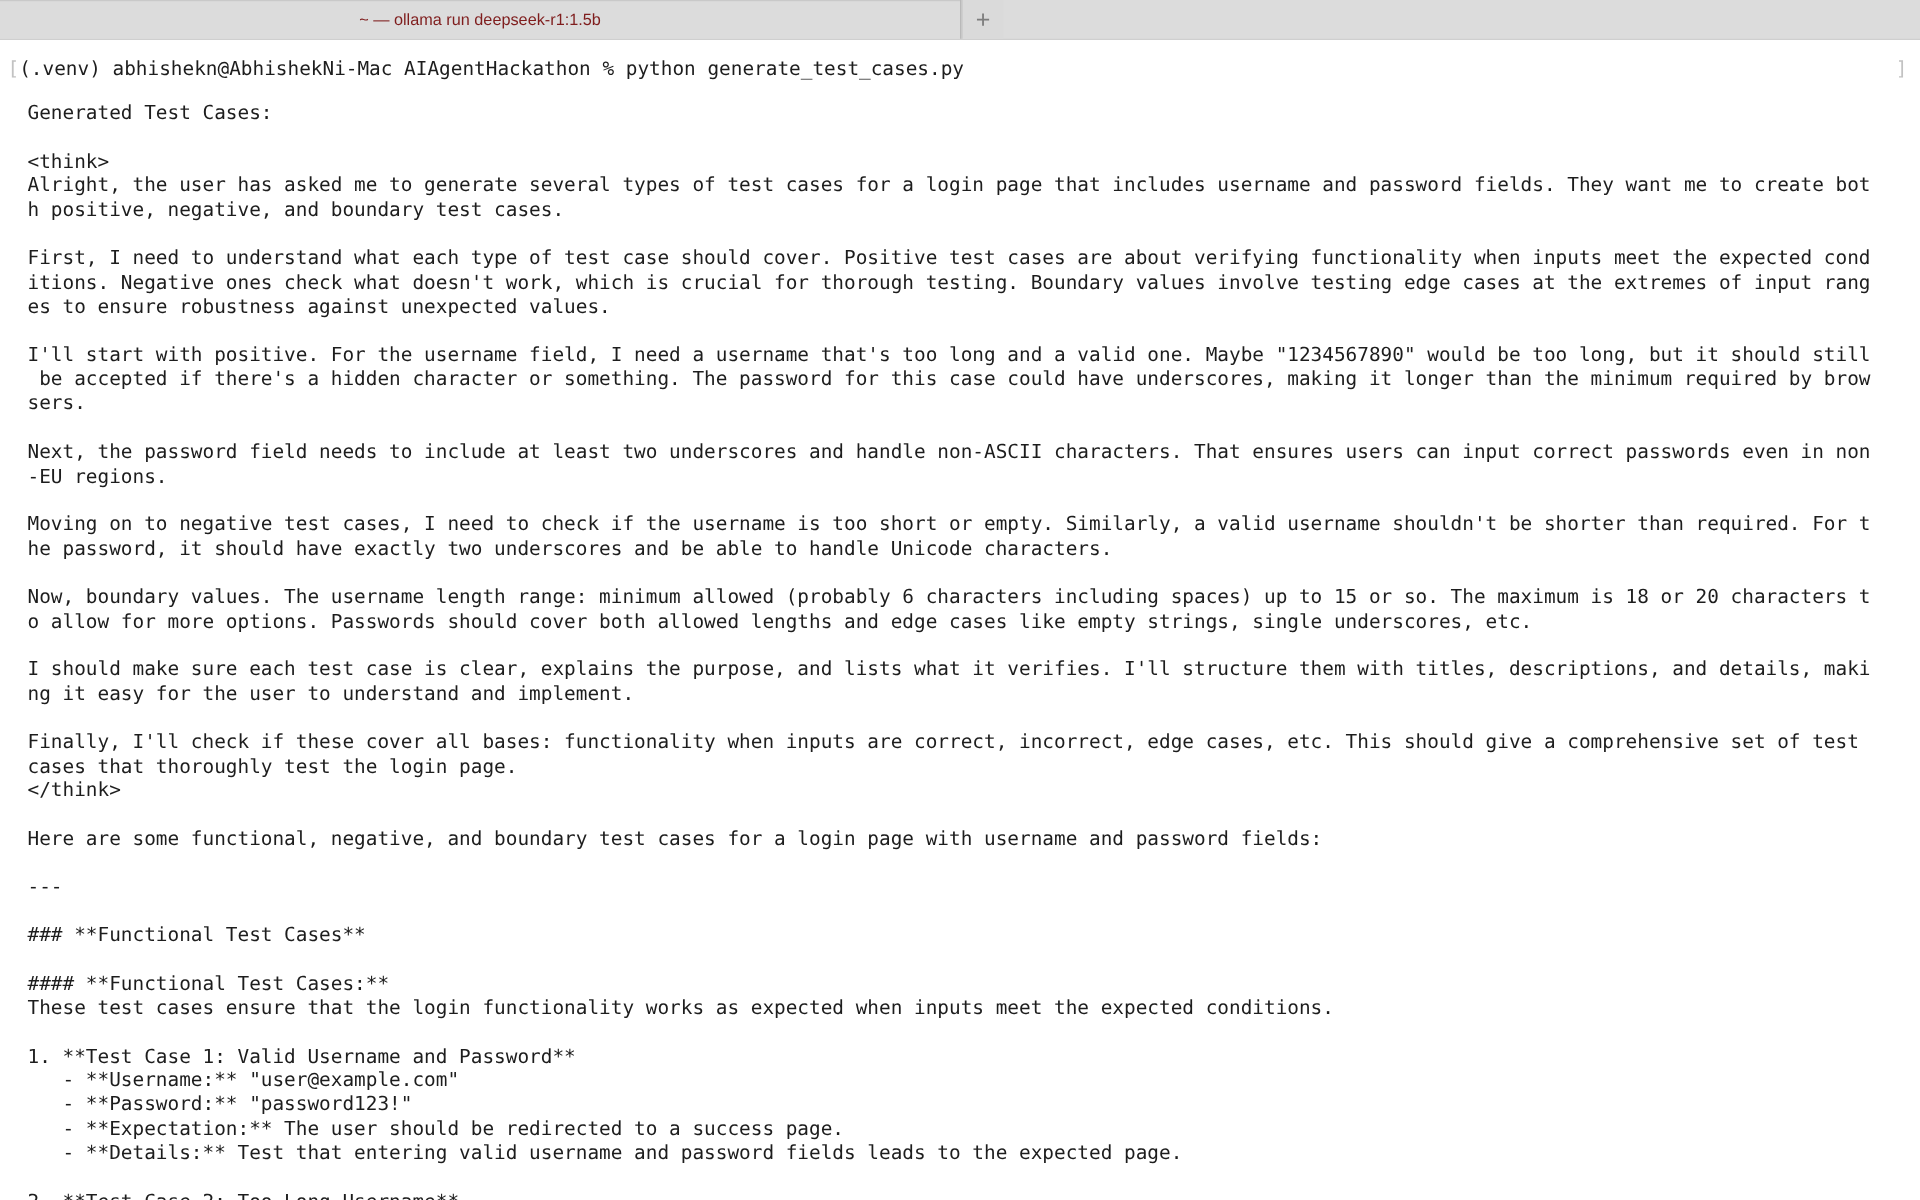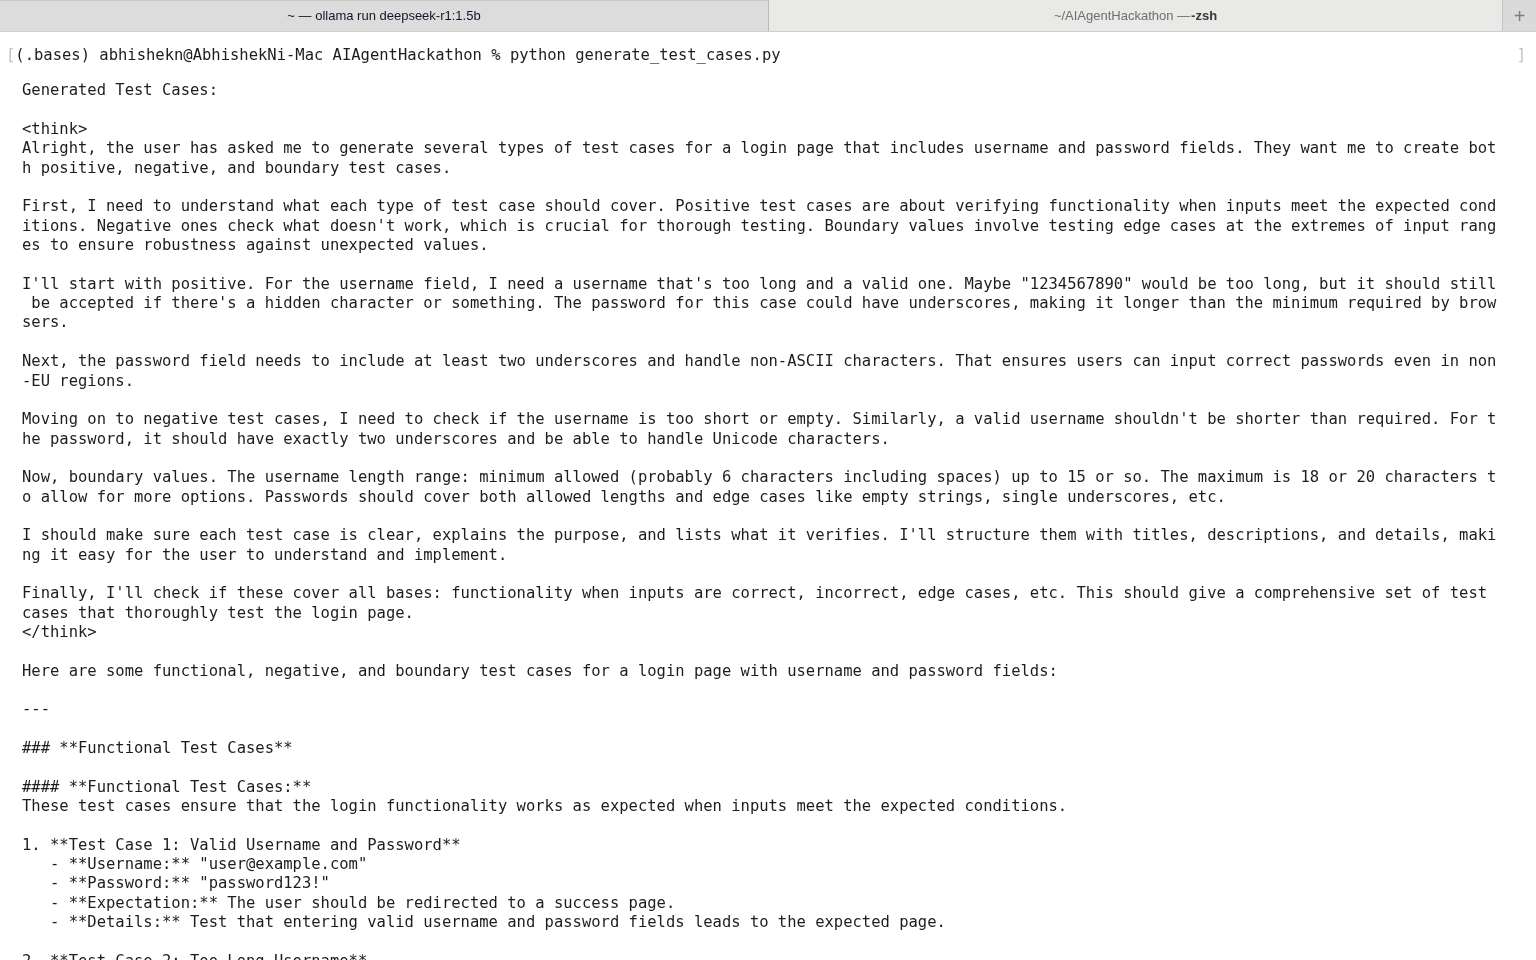--- a/index.html
+++ b/index.html
@@ -17,21 +17,21 @@
     height: 31px;
     border-bottom: 1px solid #cfcfcf;
     background: #dcdcdc;
     user-select: none;
   }
   .tab {
     display: flex;
     align-items: center;
     justify-content: center;
     font-size: 13px;
-    color: #0f172a;
+    color: #7f1d1d;
     white-space: nowrap;
     overflow: hidden;
   }
   .tab-inactive {
     width: 768px;
     background: #dcdcdc;
     border-right: 1px solid #b9b9b9;
     box-shadow: inset 0 1px 0 #c9c9c9;
   }
   .tab-active {
@@ -88,31 +88,27 @@
     white-space: pre;
   }
 </style>
 </head>
 <body>
 
 <div class="tab-bar">
   <div class="tab tab-inactive">
     <span>~ — ollama run deepseek-r1:1.5b</span>
   </div>
-  <div class="tab tab-active">
-    <span>~/AIAgentHackathon — </span>
-      <span class="tab-shell">-zsh</span>
-  </div>
   <div class="new-tab-btn">
     <span>+</span>
   </div>
 </div>
 
 <div class="terminal">
-  <div class="first-row"><span class="faint">[</span><span>(.bases) abhishekn@AbhishekNi-Mac AIAgentHackathon % python generate_test_cases.py</span></div>
+  <div class="first-row"><span class="faint">[</span><span>(.venv) abhishekn@AbhishekNi-Mac AIAgentHackathon % python generate_test_cases.py</span></div>
   <span class="faint bracket-close">]</span>
   <pre class="output">Generated Test Cases:
 
 &lt;think&gt;
 Alright, the user has asked me to generate several types of test cases for a login page that includes username and password fields. They want me to create bot
 h positive, negative, and boundary test cases.
 
 First, I need to understand what each type of test case should cover. Positive test cases are about verifying functionality when inputs meet the expected cond
 itions. Negative ones check what doesn't work, which is crucial for thorough testing. Boundary values involve testing edge cases at the extremes of input rang
 es to ensure robustness against unexpected values.

